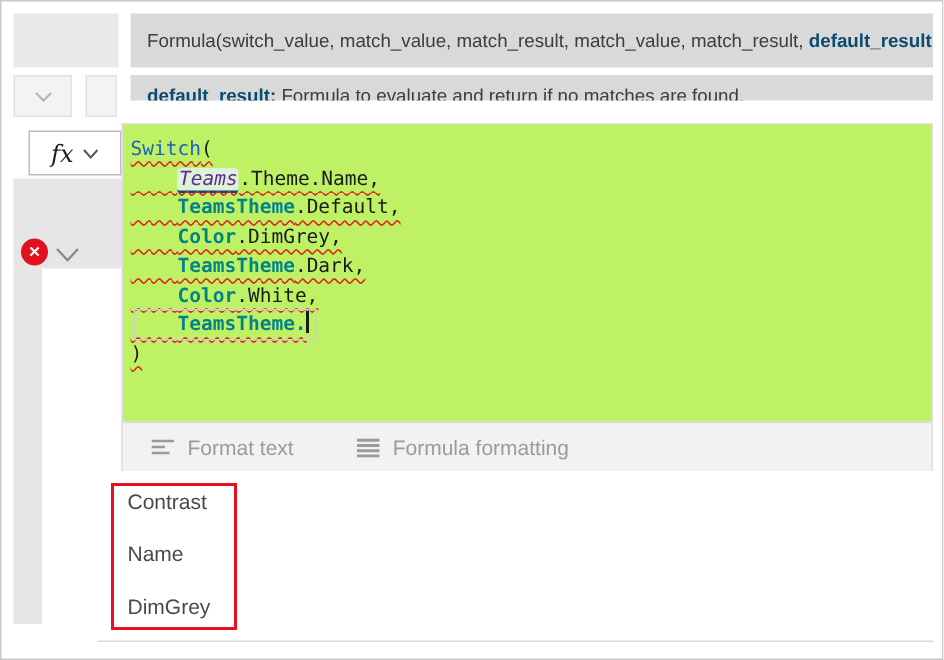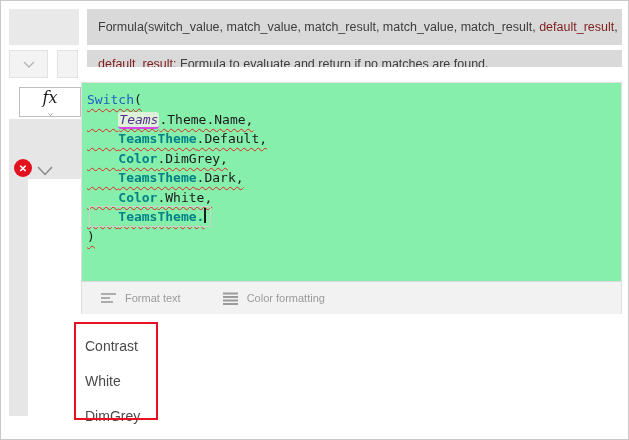--- a/index.html
+++ b/index.html
@@ -5,59 +5,59 @@
   html,body{margin:0;padding:0;background:#fff;}
   #stage{position:relative;width:629px;height:440px;background:#ffffff;
          border:1px solid #c9c9c9;box-sizing:border-box;overflow:hidden;
          font-family:"Liberation Sans",sans-serif;}
   
   .blk{position:absolute;background:#e9e9e9;}
   .bar{position:absolute;background:#d9d9d9;color:#3d3d3d;font-size:12.5px;
        white-space:nowrap;overflow:hidden;}
   #signature-bar{left:86px;top:8px;width:535px;height:36px;line-height:36px;padding-left:11px;box-sizing:border-box;}
   #description-bar{left:86px;top:49px;width:535px;height:17px;line-height:28px;padding-left:11px;box-sizing:border-box;}
-  .bar b{font-weight:normal;color:#7f1d1d;}
+  .bar b{font-weight:bold;color:#0c4a6e;}
   
   .prop-box{position:absolute;background:#f3f3f3;border:1px solid #e2e2e2;box-sizing:border-box;
             display:flex;align-items:center;justify-content:center;}
   
   #fx-box{position:absolute;left:18px;top:86px;width:62px;height:30px;background:#fff;
           border:1px solid #bdbdbd;box-sizing:border-box;display:flex;align-items:center;
-          justify-content:center;gap:6px;cursor:pointer;flex-direction:column;}
+          justify-content:center;gap:6px;cursor:pointer;}
   #fx-box .fx{font-family:"DejaVu Serif",serif;font-style:italic;font-size:16px;color:#1c1c1c;}
   
   .gutter{position:absolute;background:#e6e6e6;}
   #error-badge{position:absolute;left:13px;top:158px;width:18px;height:18px;border-radius:50%;
                background:#e1111f;color:#fff;display:flex;align-items:center;justify-content:center;
                font-size:10px;font-weight:bold;cursor:pointer;}
   #error-chevron{position:absolute;left:36px;top:161px;cursor:pointer;}
   
-  #formula-panel{position:absolute;left:80px;top:81px;width:541px;height:232px;background:#86efac;
+  #formula-panel{position:absolute;left:80px;top:81px;width:541px;height:232px;background:#bef264;
                  border:1px solid #e0e0e0;border-bottom:none;box-sizing:border-box;}
   #code-area{position:absolute;left:0;right:0;top:0;bottom:33px;padding:7px 0 0 5px;
              font-family:"DejaVu Sans Mono",monospace;font-size:13px;line-height:19.5px;
              white-space:pre;color:#1b1b1b;cursor:text;overflow:hidden;}
   .code-line{position:relative;height:19.5px;}
   .sq{text-decoration-line:underline;text-decoration-style:wavy;
       text-decoration-color:#e0251c;text-decoration-thickness:1px;text-underline-offset:3.5px;}
   .tok-fn{color:#2060c0;}
   .tok-enum{color:#038387;font-weight:bold;}
   .tok-plain{color:#1b1b1b;}
-  .tok-teams{color:#5c2d91;font-style:italic;background:#ddf2d8;border-bottom:2px solid #d946ef;
+  .tok-teams{color:#5c2d91;font-style:italic;background:#ddf2d8;border-bottom:2px solid #0c4a6e;
              border-radius:3px;padding:0 1px;}
   .cursor-box{position:absolute;left:2px;top:-1px;width:122px;height:21px;
               border:1px solid #cfcfcf;box-sizing:border-box;pointer-events:none;}
   .caret{display:inline-block;width:2px;height:15px;background:#1b1b1b;vertical-align:-2px;}
   
   #format-toolbar{position:absolute;left:0;right:0;bottom:0;height:33px;background:#f2f2f2;
                   border-top:1px solid #d9d9d9;display:flex;align-items:center;gap:42px;
                   padding-left:19px;box-sizing:border-box;}
-  .tb-btn{display:flex;align-items:center;gap:8px;color:#9b9b9b;font-size:11px;cursor:pointer;}
+  .tb-btn{display:flex;align-items:center;gap:8px;color:#9b9b9b;font-size:14px;cursor:pointer;}
   
-  #suggestion-panel{position:absolute;left:64px;top:325px;width:557px;height:114px;background:#fff;
+  #suggestion-panel{position:absolute;left:64px;top:313px;width:557px;height:114px;background:#fff;
                     border-bottom:1px solid #d9d9d9;box-sizing:border-box;}
   #suggestion-list{position:absolute;left:0;top:3px;right:0;}
   .sug-item{height:35px;line-height:35px;padding-left:20px;font-size:14px;color:#4a4a4a;cursor:pointer;}
   #annotation-box{position:absolute;left:73px;top:321px;width:84px;height:98px;
                   border:2px solid #e81123;box-sizing:border-box;pointer-events:none;}
   .chev{display:block;}
 </style>
 </head>
 <body>
 
@@ -108,28 +108,28 @@
         </svg>
         <span>Format text</span>
       </div>
       <div class="tb-btn">
         <svg width="16" height="13" viewBox="0 0 16 13">
           <line x1="0" y1="1.5" x2="15" y2="1.5" stroke="#9b9b9b" stroke-width="2"></line>
           <line x1="0" y1="5" x2="15" y2="5" stroke="#9b9b9b" stroke-width="2"></line>
           <line x1="0" y1="8.5" x2="15" y2="8.5" stroke="#9b9b9b" stroke-width="2"></line>
           <line x1="0" y1="12" x2="15" y2="12" stroke="#9b9b9b" stroke-width="2"></line>
         </svg>
-        <span>Color formatting</span>
+        <span>Formula formatting</span>
       </div>
     </div>
   </div>
 
   <div id="suggestion-panel">
     <div id="suggestion-list">
         <div class="sug-item">Contrast</div>
-        <div class="sug-item">White</div>
+        <div class="sug-item">Name</div>
         <div class="sug-item">DimGrey</div>
       </div>
   </div>
 
   <div id="annotation-box"></div>
 
 </div>
 
 </body></html>

